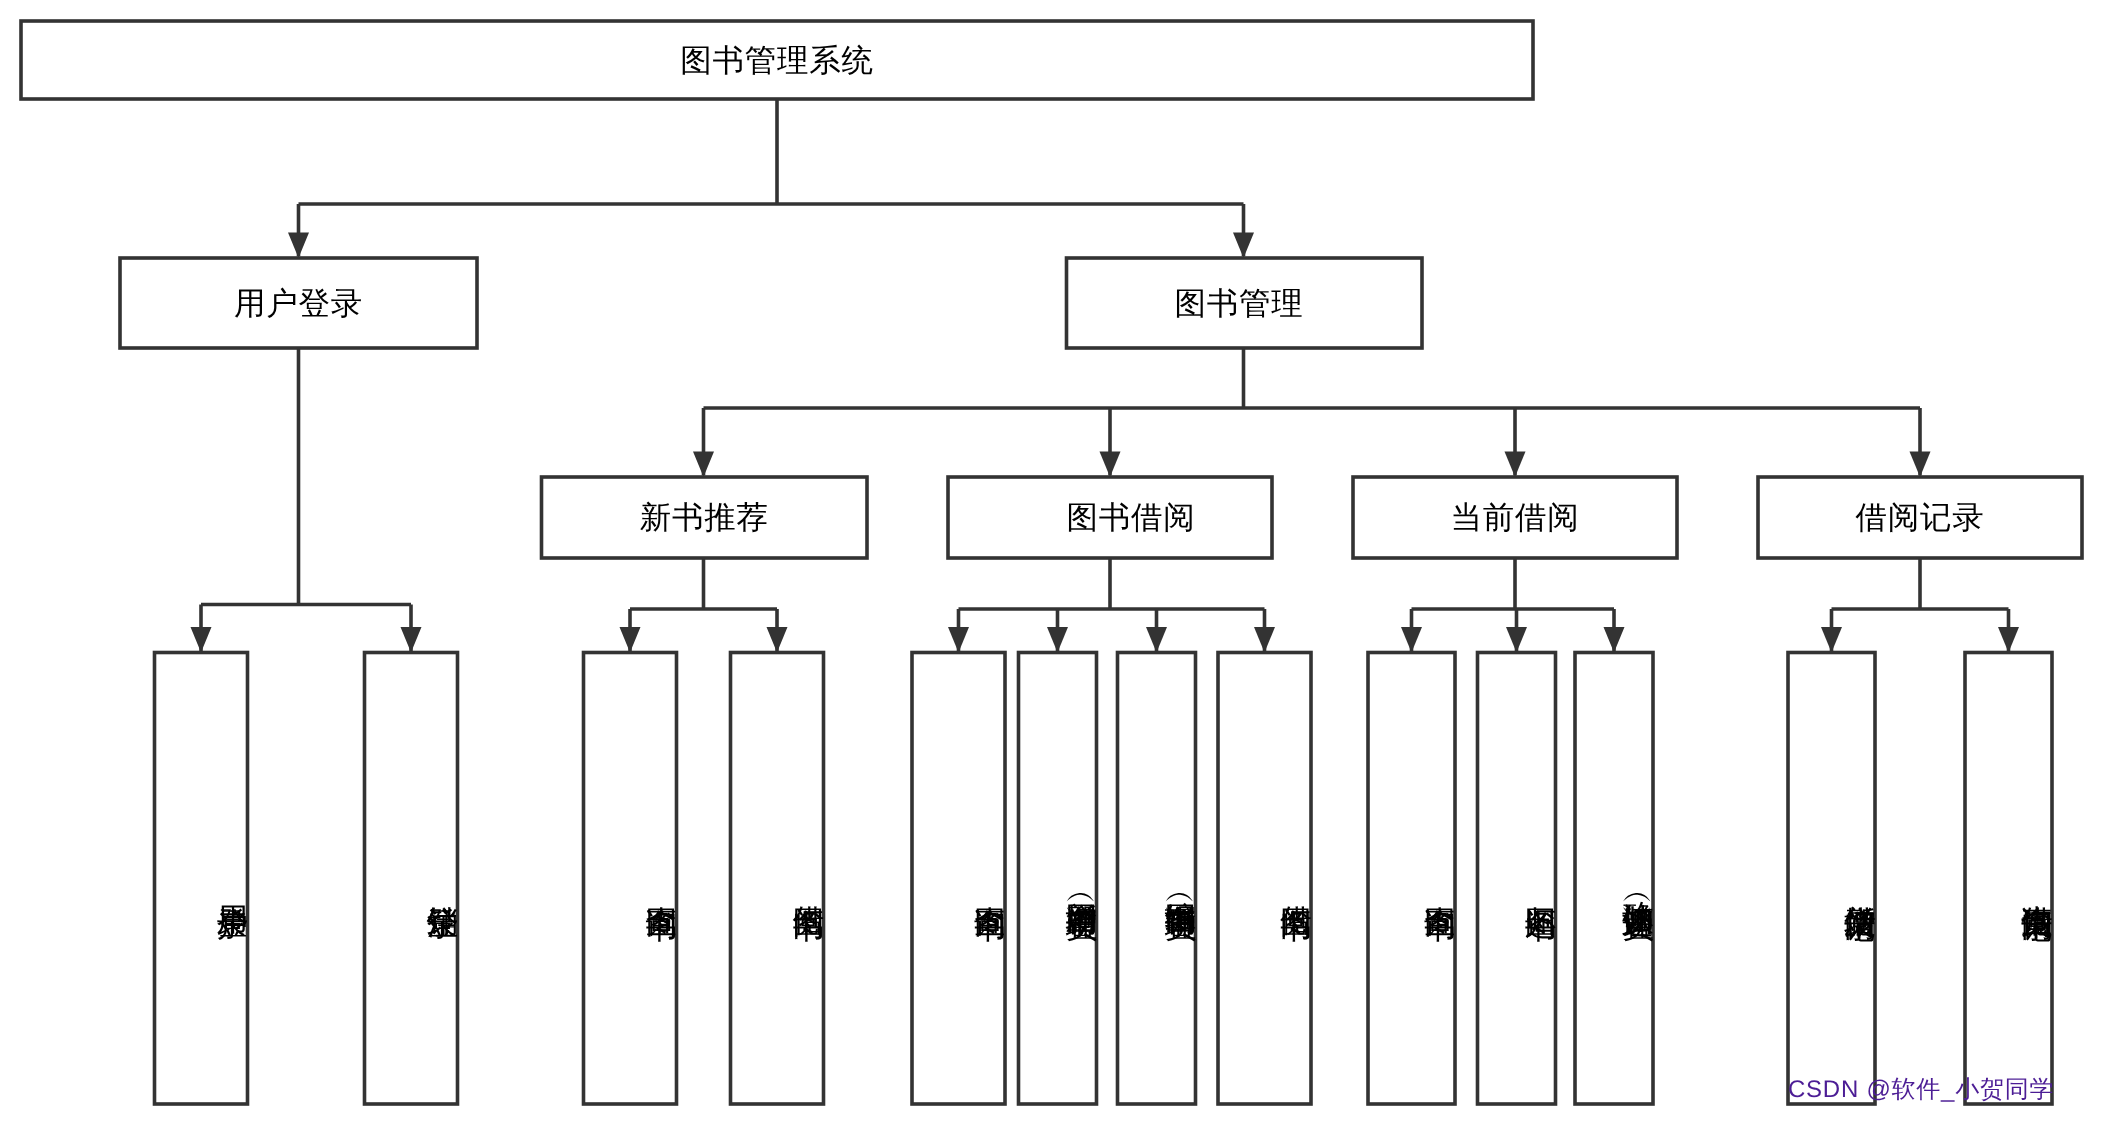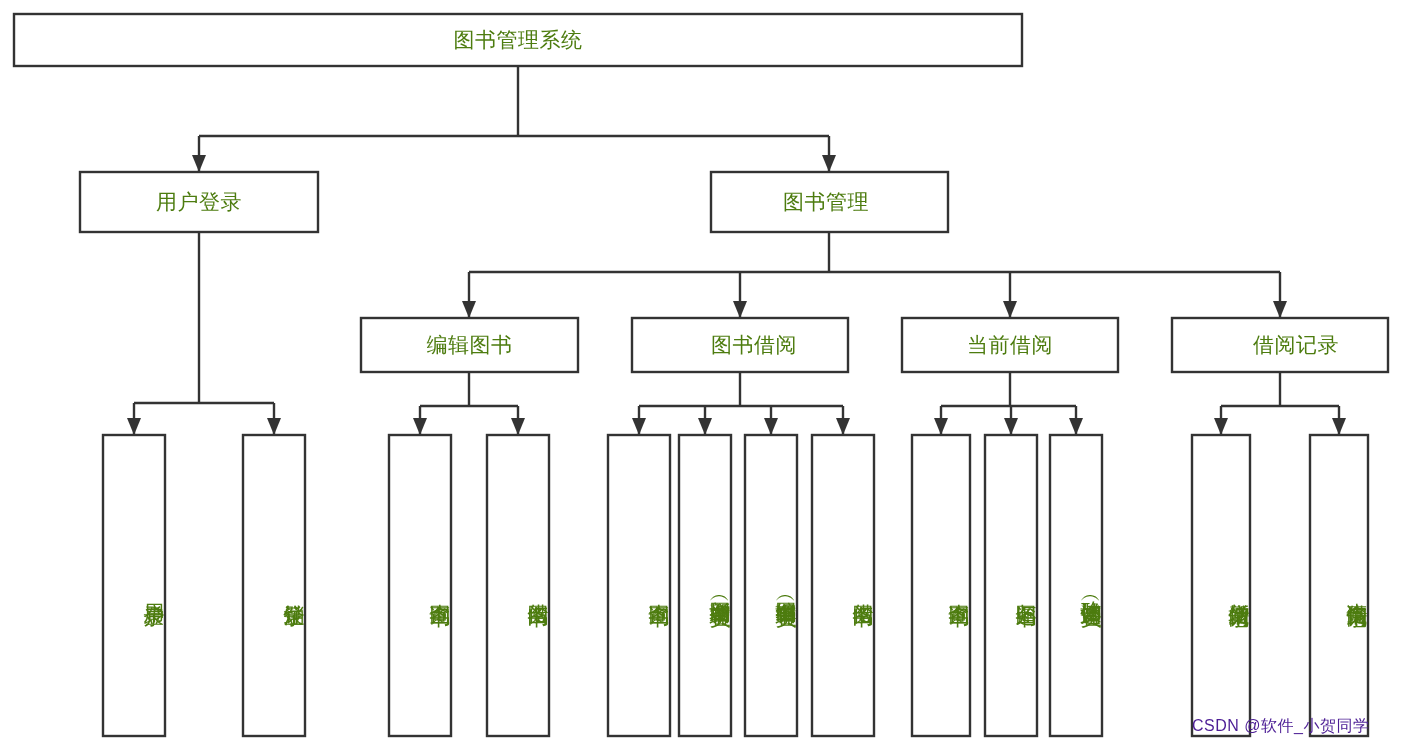--- a/index.html
+++ b/index.html
@@ -39,21 +39,21 @@
   }
   .arrow-head {
     fill: #333333;
     stroke: none;
   }
   .node-label {
     position: absolute;
     display: flex;
     align-items: center;
     justify-content: center;
-    color: #4d7c0f;
+    color: #000000;
     font-family: "Liberation Sans", "DejaVu Sans", sans-serif;
     pointer-events: none;
     box-sizing: border-box;
   }
   .node-label.horiz {
     font-size: 21px;
     letter-spacing: 0.5px;
   }
   .node-label.vert {
     writing-mode: vertical-rl;
@@ -158,24 +158,24 @@
         <rect x="1050" y="435" width="52" height="301" class="node-rect"></rect>
         <rect x="1192" y="435" width="58" height="301" class="node-rect"></rect>
         <rect x="1310" y="435" width="58" height="301" class="node-rect"></rect>
       </g>
   </svg>
 
   <div id="label-layer">
       <div class="node-label horiz" style="left: 14px; top: 14px; width: 1008px; height: 52px;">图书管理系统</div>
       <div class="node-label horiz" style="left: 80px; top: 172px; width: 238px; height: 60px;">用户登录</div>
       <div class="node-label horiz" style="left: 711px; top: 172px; width: 230px; height: 60px;">图书管理</div>
-      <div class="node-label horiz" style="left: 361px; top: 318px; width: 217px; height: 54px;">编辑图书</div>
+      <div class="node-label horiz" style="left: 361px; top: 318px; width: 217px; height: 54px;">新书推荐</div>
       <div class="node-label horiz" style="left: 632px; top: 318px; width: 216px; height: 54px; padding-left: 28px;">图书借阅</div>
       <div class="node-label horiz" style="left: 902px; top: 318px; width: 216px; height: 54px; text-align: center;">当前借阅</div>
-      <div class="node-label horiz" style="left: 1172px; top: 318px; width: 216px; height: 54px; margin-left: 16px;">借阅记录</div>
+      <div class="node-label horiz" style="left: 1172px; top: 318px; width: 216px; height: 54px;">借阅记录</div>
       <div class="node-label vert" style="left: 103px; top: 435px; width: 62px; height: 301px;">用户登录</div>
       <div class="node-label vert" style="left: 243px; top: 435px; width: 62px; height: 301px;">注销登录</div>
       <div class="node-label vert" style="left: 389px; top: 435px; width: 62px; height: 301px;">查询图书</div>
       <div class="node-label vert" style="left: 487px; top: 435px; width: 62px; height: 301px;">借阅图书</div>
       <div class="node-label vert" style="left: 608px; top: 435px; width: 62px; height: 301px;">查询图书</div>
       <div class="node-label vert" style="left: 679px; top: 435px; width: 52px; height: 301px;">新增图书（管理员）</div>
       <div class="node-label vert" style="left: 745px; top: 435px; width: 52px; height: 301px;">编辑图书（管理员）</div>
       <div class="node-label vert" style="left: 812px; top: 435px; width: 62px; height: 301px;">借阅图书</div>
       <div class="node-label vert" style="left: 912px; top: 435px; width: 58px; height: 301px;">查询图书</div>
       <div class="node-label vert" style="left: 985px; top: 435px; width: 52px; height: 301px;">归还图书</div>

